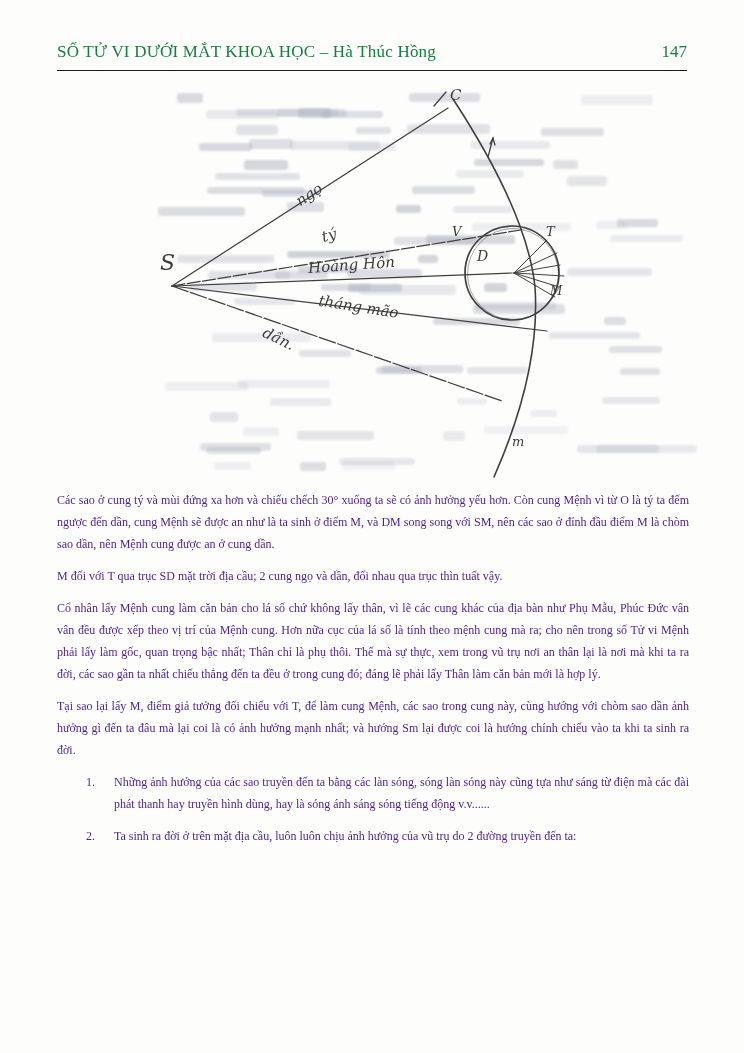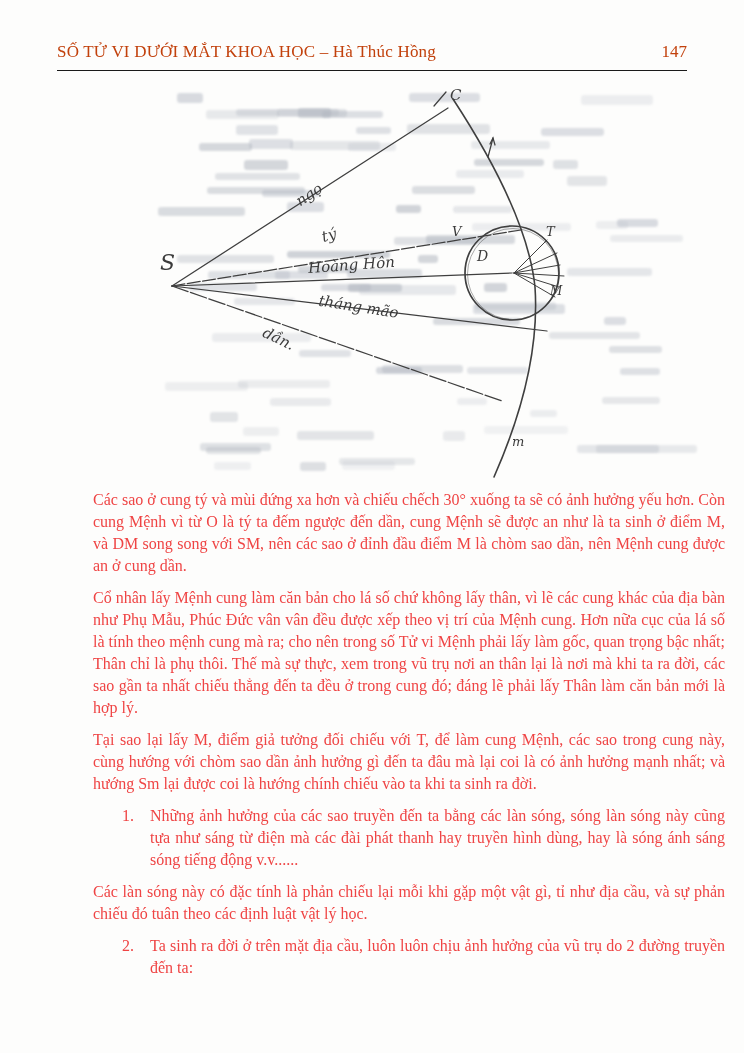--- a/index.html
+++ b/index.html
@@ -9,34 +9,34 @@
     width:744px;height:1053px;
     margin:0 auto;
     background:#fdfdfc;
     overflow:hidden;
     font-family:"Liberation Serif","DejaVu Serif",serif;
     color:#1c1c1c;
   }
   
   .hdr{position:absolute;left:57px;top:42px;width:630px;height:22px;
        display:flex;justify-content:space-between;align-items:baseline;
-       font-size:17px;color:#c2410c;}
+       font-size:17px;color:#15803d;}
   .hdr .title{letter-spacing:.2px;}
   .rule{position:absolute;left:57px;top:70px;width:630px;height:0;
         border-top:1.6px solid #1a1a1a;}
   
   .figure{position:absolute;left:150px;top:84px;width:436px;height:400px;}
   .noise{position:absolute;left:0;top:84px;width:744px;height:392px;pointer-events:none;}
   .noise .sm{position:absolute;border-radius:3px;filter:blur(1.3px);}
   .fig-svg{position:absolute;left:0;top:0;z-index:2;}
   .hand{font-family:"DejaVu Serif","Liberation Serif",serif;font-style:italic;fill:#3b3b3b;}
   
   .bodytext{
     position:absolute;left:57px;top:489px;width:632px;
-    font-size:16px;line-height:22px;text-align:justify;color:#ef4444;margin-left:36px;
+    font-size:12px;line-height:22px;text-align:justify;color:#4c1d95;
   }
   .bodytext p{margin:0 0 10px 0;}
   .li{position:relative;padding-left:57px;margin:0 0 10px 0;}
   .li .num{position:absolute;left:29px;top:0;}
 </style>
 </head>
 <body>
 
 <div class="page">
 
@@ -171,26 +171,26 @@
       <text x="145" y="118" class="hand" font-size="15" transform="rotate(-33 155 112)">ngọ</text>
       <text x="172" y="156" class="hand" font-size="15" transform="rotate(-15 180 152)">tý</text>
       <text x="158" y="186" class="hand" font-size="15" transform="rotate(-4 200 182)">Hoàng Hôn</text>
       <text x="168" y="228" class="hand" font-size="15" transform="rotate(9 210 224)">tháng mão</text>
       <text x="112" y="258" class="hand" font-size="15" transform="rotate(26 125 254)">dần.</text>
     </svg>
   </div>
 
   <div class="bodytext">
     <p>Các sao ở cung tý và mùi đứng xa hơn và chiếu chếch 30° xuống ta sẽ có ảnh hưởng yếu hơn. Còn cung Mệnh vì từ O là tý ta đếm ngược đến dần, cung Mệnh sẽ được an như là ta sinh ở điểm M, và DM song song với SM, nên các sao ở đỉnh đầu điểm M là chòm sao dần, nên Mệnh cung được an ở cung dần.</p>
+    <p>M đối với T qua trục SD mặt trời địa cầu; 2 cung ngọ và dần, đối nhau qua trục thìn tuất vậy.</p>
     <p>Cổ nhân lấy Mệnh cung làm căn bản cho lá số chứ không lấy thân, vì lẽ các cung khác của địa bàn như Phụ Mẫu, Phúc Đức vân vân đều được xếp theo vị trí của Mệnh cung. Hơn nữa cục của lá số là tính theo mệnh cung mà ra; cho nên trong số Tử vi Mệnh phải lấy làm gốc, quan trọng bậc nhất; Thân chỉ là phụ thôi. Thế mà sự thực, xem trong vũ trụ nơi an thân lại là nơi mà khi ta ra đời, các sao gần ta nhất chiếu thẳng đến ta đều ở trong cung đó; đáng lẽ phải lấy Thân làm căn bản mới là hợp lý.</p>
     <p>Tại sao lại lấy M, điểm giả tưởng đối chiếu với T, để làm cung Mệnh, các sao trong cung này, cùng hướng với chòm sao dần ảnh hưởng gì đến ta đâu mà lại coi là có ảnh hưởng mạnh nhất; và hướng Sm lại được coi là hướng chính chiếu vào ta khi ta sinh ra đời.</p>
     <div class="li">
       <span class="num">1.</span>
       <span>Những ảnh hưởng của các sao truyền đến ta bằng các làn sóng, sóng làn sóng này cũng tựa như sáng từ điện mà các đài phát thanh hay truyền hình dùng, hay là sóng ánh sáng sóng tiếng động v.v......</span>
     </div>
-    <p>Các làn sóng này có đặc tính là phản chiếu lại mỗi khi gặp một vật gì, tỉ như địa cầu, và sự phản chiếu đó tuân theo các định luật vật lý học.</p>
     <div class="li">
       <span class="num">2.</span>
       <span>Ta sinh ra đời ở trên mặt địa cầu, luôn luôn chịu ảnh hưởng của vũ trụ do 2 đường truyền đến ta:</span>
     </div>
   </div>
 
 </div>
 
 </body></html>

